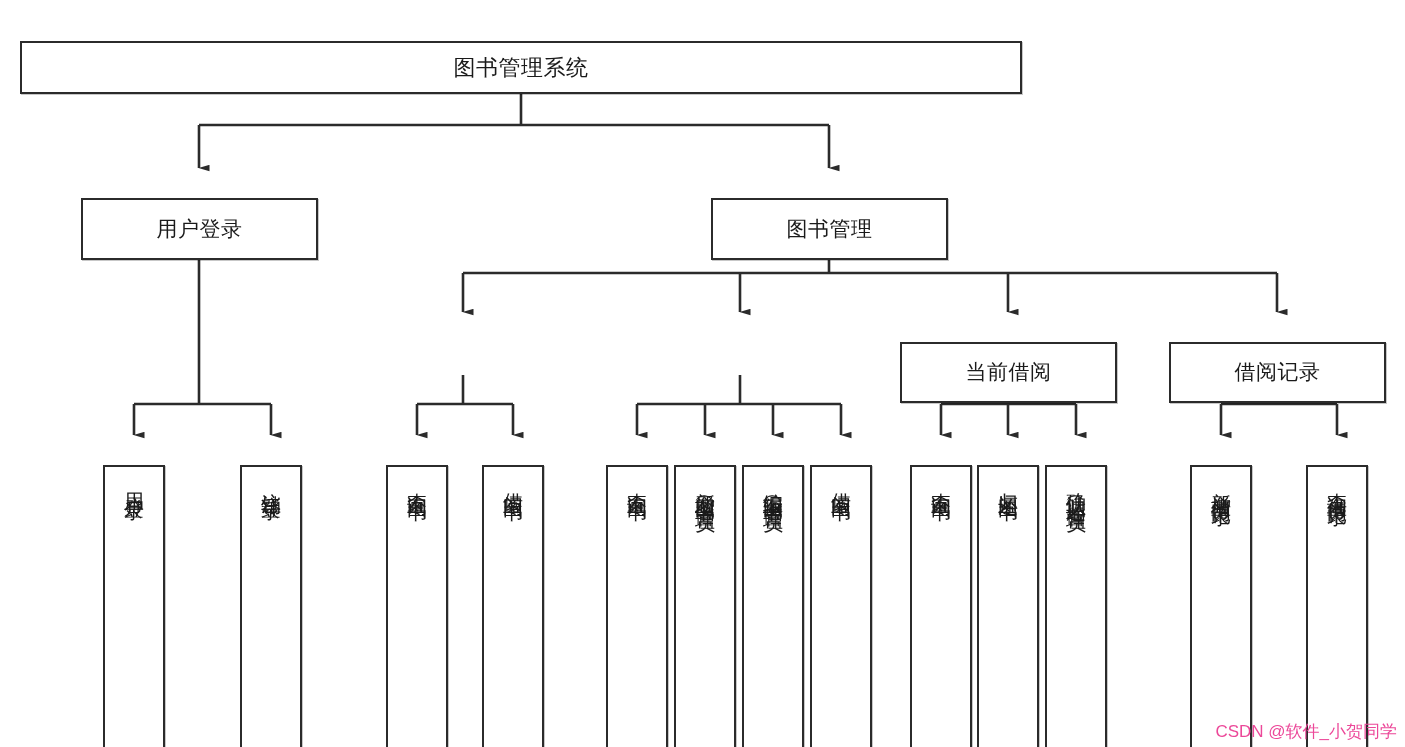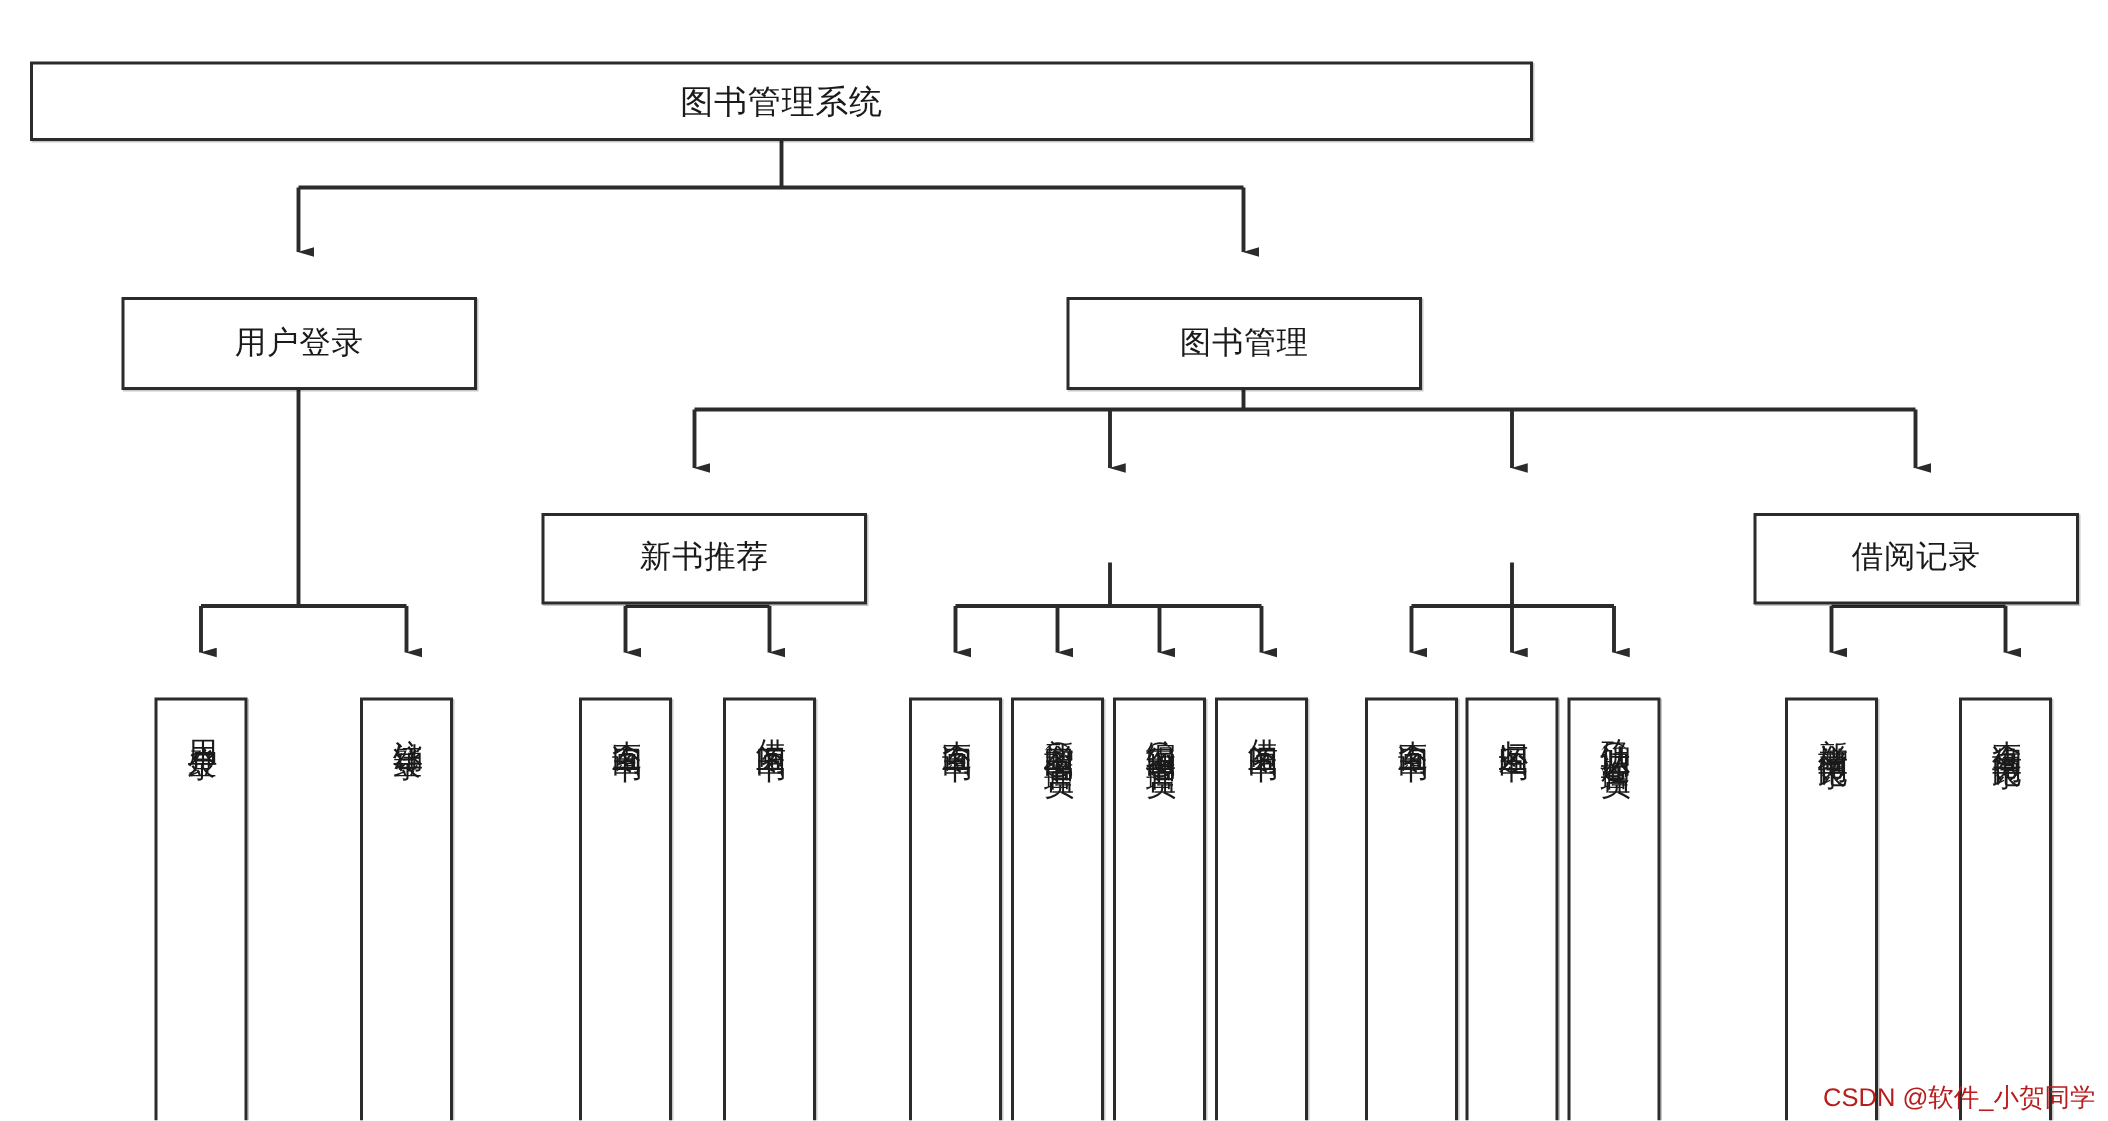--- a/index.html
+++ b/index.html
@@ -54,21 +54,21 @@
     letter-spacing: 3px;
     white-space: nowrap;
     text-align: left;
   }
   .node-box.root .node-label { font-size: 22px; }
   .watermark {
     position: absolute;
     right: 8px;
     bottom: 4px;
     font-size: 17px;
-    color: #b91c1c;
+    color: #ec4899;
     white-space: nowrap;
     pointer-events: none;
   }
 </style>
 </head>
 <body>
 
 <div id="diagram-root">
 
   <svg id="diagram-svg" viewBox="0 0 1405 747" xmlns="http://www.w3.org/2000/svg">
@@ -126,22 +126,22 @@
     <span class="node-label">图书管理系统</span>
   </div>
 
   <div class="node-box" style="left:81px; top:170px; width:237px; height:62px;">
     <span class="node-label">用户登录</span>
   </div>
   <div class="node-box" style="left:711px; top:170px; width:237px; height:62px;">
     <span class="node-label">图书管理</span>
   </div>
 
-  <div class="node-box" style="left:361px; top:314px; width:217px; height:61px;">
-    <span class="node-label">新书推荐</span>
+  <div class="node-box" style="left:900px; top:314px; width:217px; height:61px;">
+    <span class="node-label">当前借阅</span>
   </div>
   <div class="node-box" style="left:1169px; top:314px; width:217px; height:61px;">
     <span class="node-label">借阅记录</span>
   </div>
 
   <div class="node-box vertical" style="left:103px; top:437px; width:62px; height:296px;">
     <span class="node-label">用户登录</span>
   </div>
   <div class="node-box vertical" style="left:240px; top:437px; width:62px; height:296px;">
     <span class="node-label">注销登录</span>

